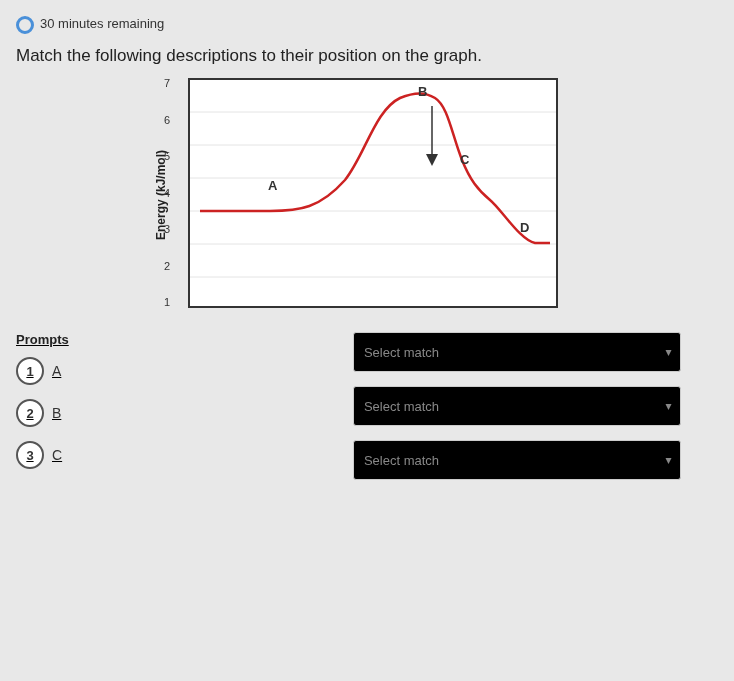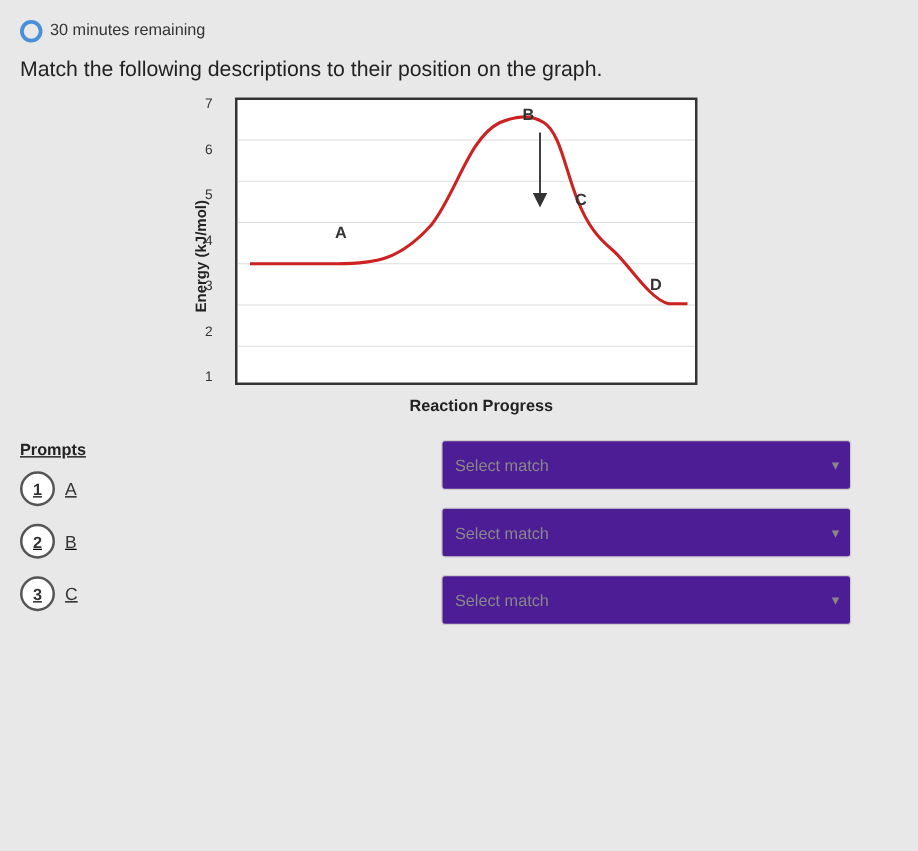--- a/index.html
+++ b/index.html
@@ -122,21 +122,21 @@
     }
     .prompt-letter {
       font-size: 14px;
       color: #333;
       font-weight: 500;
     }
     .select-box {
       width: 100%;
       height: 40px;
       border: 1px solid #ccc;
-      background: #4c1d95;
+      background: #000000;
       border-radius: 3px;
       padding: 0 10px;
       font-size: 13px;
       color: #888;
       appearance: none;
       cursor: pointer;
       outline: none;
     }
     .select-wrapper {
       position: relative;
@@ -218,21 +218,20 @@
               </marker>
             </defs>
           </svg>
 
           <span class="chart-label" style="left:78px; top:98px;">A</span>
           <span class="chart-label" style="left:228px; top:4px;">B</span>
           <span class="chart-label" style="left:270px; top:72px;">C</span>
           <span class="chart-label" style="left:330px; top:140px;">D</span>
         </div>
       </div>
-      <div class="x-label">Reaction Progress</div>
     </div>
   </div>
 </div>
 
 <div class="match-section">
   <div class="prompts-col">
     <div class="col-header">Prompts</div>
 
     <div class="match-row">
       <div class="circle-num">

